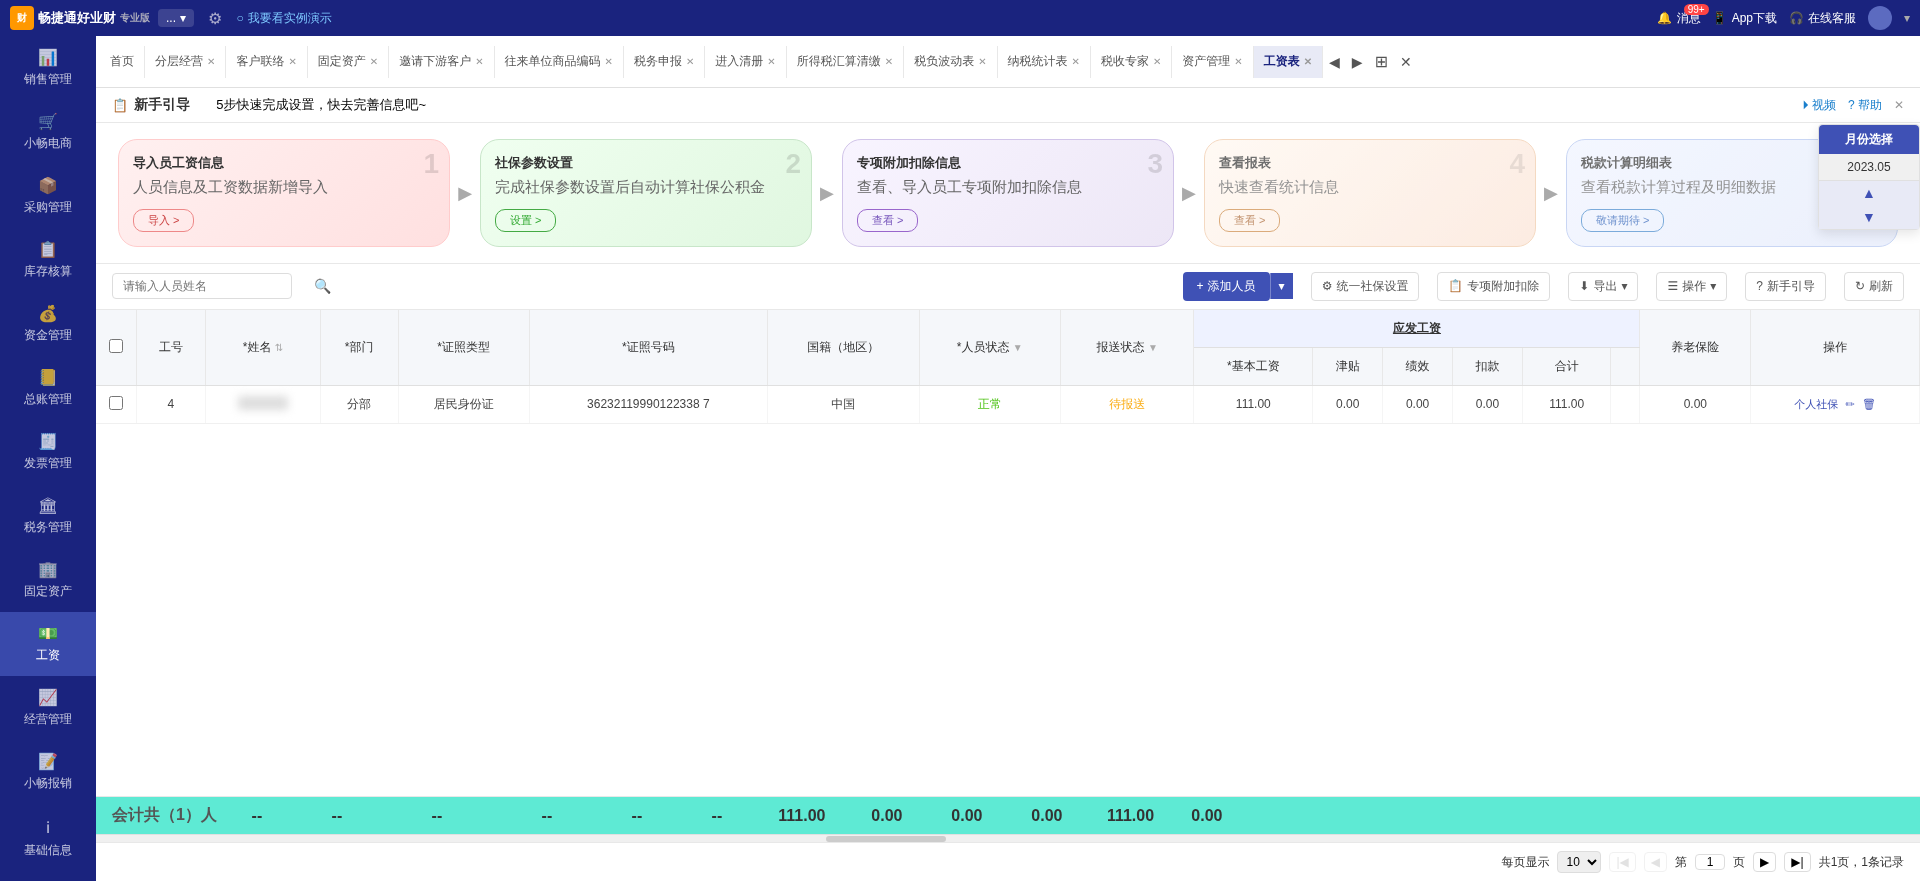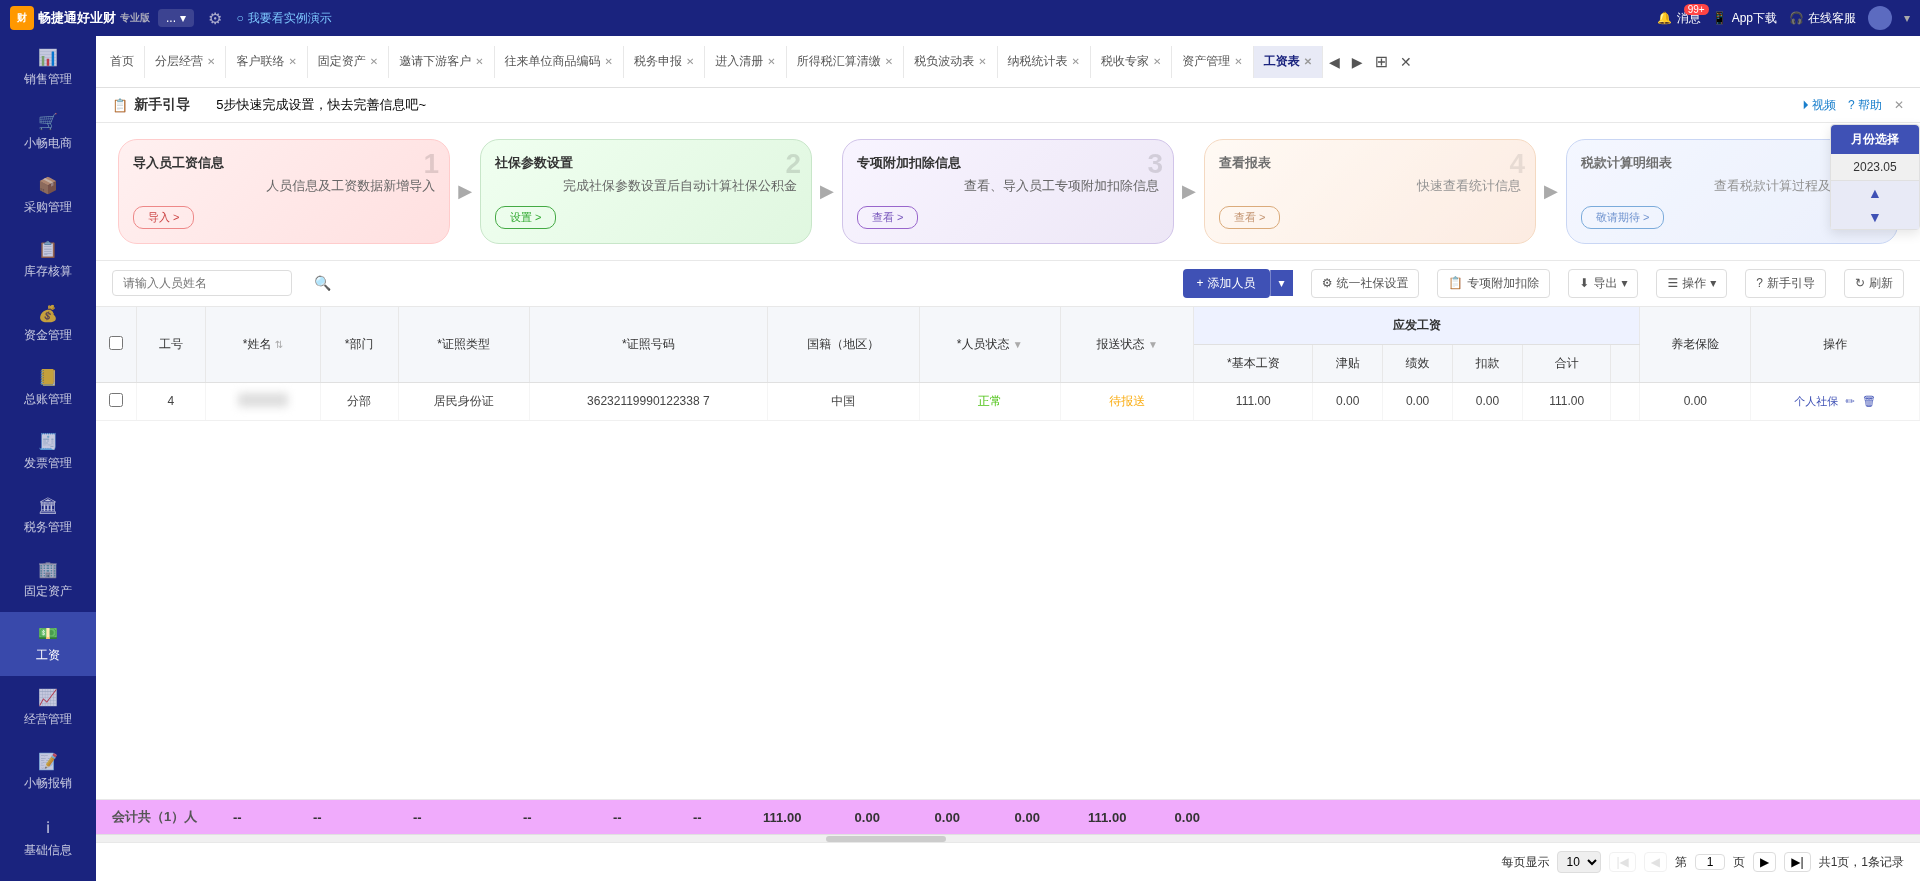--- a/index.html
+++ b/index.html
@@ -47,21 +47,21 @@
 
     
     .steps-container { display: flex; align-items: stretch; padding: 16px; background: #fff; border-bottom: 1px solid #e8e8e8; gap: 0; flex-shrink: 0; }
     .step-card { flex: 1; border-radius: 19px; padding: 14px; position: relative; margin: 0 6px; }
     .step-card-1 { background: linear-gradient(135deg, #fff0f0, #ffe0e0); border: 1px solid #ffcccc; }
     .step-card-2 { background: linear-gradient(135deg, #f0fff0, #e0f7e0); border: 1px solid #c8e6c9; }
     .step-card-3 { background: linear-gradient(135deg, #f8f4ff, #ede7f6); border: 1px solid #d1c4e9; }
     .step-card-4 { background: linear-gradient(135deg, #fff8f0, #fce4d6); border: 1px solid #f0c9a8; opacity: 0.7; }
     .step-card-5 { background: linear-gradient(135deg, #f0f4ff, #e3eafc); border: 1px solid #b3c6f0; opacity: 0.7; }
     .step-title { font-size: 13px; font-weight: bold; color: #333; margin-bottom: 4px; }
-    .step-desc { font-size: 13px; color: #666; line-height: 1.5; margin-bottom: 10px; text-align: right; }
+    .step-desc { font-size: 15px; color: #666; line-height: 1.5; margin-bottom: 10px; }
     .step-btn { display: inline-block; padding: 3px 14px; border-radius: 10px; font-size: 11px; cursor: pointer; border: 1px solid; }
     .step-btn-red { border-color: #e88; color: #c44; background: transparent; }
     .step-btn-green { border-color: #4a4; color: #3a3; background: transparent; }
     .step-btn-purple { border-color: #9966cc; color: #7755bb; background: transparent; }
     .step-btn-orange { border-color: #cc8844; color: #aa6633; background: transparent; }
     .step-btn-blue { border-color: #4488cc; color: #3366bb; background: transparent; }
     .step-arrow { display: flex; align-items: center; color: #aaa; font-size: 18px; padding: 0 2px; align-self: center; }
 
     
     .toolbar { display: flex; align-items: center; padding: 8px 16px; background: #fff; border-bottom: 1px solid #e8e8e8; gap: 18px; flex-shrink: 0; }
@@ -71,44 +71,44 @@
     .add-btn-dropdown { background: #3f51b5; color: white; border: none; border-left: 1px solid rgba(255,255,255,0.3); padding: 6px 8px; cursor: pointer; font-size: 12px; }
     .toolbar-spacer { flex: 1; }
     .toolbar-action-btn { background: none; border: 1px solid #ddd; border-radius: 4px; padding: 5px 10px; font-size: 12px; cursor: pointer; color: #555; display: flex; align-items: center; gap: 4px; white-space: nowrap; }
 
     
     .table-container { flex: 1; overflow: auto; background: #fff; margin: 0; }
     table { width: 100%; border-collapse: collapse; font-size: 12px; min-width: 1400px; }
     thead { background: #f5f7fa; position: sticky; top: 0; z-index: 10; }
     thead tr th { padding: 10px 8px; text-align: center; border-bottom: 1px solid #e0e0e0; border-right: 1px solid #e8e8e8; font-weight: 500; color: #333; white-space: nowrap; }
     tbody tr td { padding: 10px 8px; text-align: center; border-bottom: 1px solid #f0f0f0; border-right: 1px solid #f5f5f5; color: #444; }
-    .th-group { background: #eef2ff; font-weight: bold; }
+    .th-group { background: #eef2ff; font-weight: bold; text-decoration: underline; }
     .checkbox-cell { width: 40px; }
     .check-box { width: 14px; height: 14px; border: 1px solid #ccc; border-radius: 2px; cursor: pointer; }
     .sort-icon { color: #aaa; font-size: 10px; }
     .filter-icon { color: #aaa; font-size: 10px; }
     .status-normal { color: #52c41a; }
     .status-pending { color: #faad14; }
     .action-link { color: #3f51b5; cursor: pointer; font-size: 11px; }
     .blurred-text { filter: blur(4px); background: #ddd; border-radius: 2px; display: inline-block; min-width: 50px; height: 14px; }
 
     
-    .table-footer { display: flex; align-items: center; padding: 8px 16px; background: #f0abfc; border-top: 1px solid #e8e8e8; font-size: 13px; color: #555; flex-shrink: 0; }
+    .table-footer { display: flex; align-items: center; padding: 8px 16px; background: #5eead4; border-top: 1px solid #e8e8e8; font-size: 16px; color: #555; flex-shrink: 0; }
     .footer-total { font-weight: bold; }
     .footer-values { display: flex; gap: 0; }
     .footer-cell { padding: 0 20px; text-align: center; font-weight: bold; color: #333; }
 
     
     .pagination-bar { display: flex; align-items: center; justify-content: flex-end; padding: 8px 16px; background: #fff; border-top: 1px solid #e8e8e8; font-size: 12px; gap: 8px; flex-shrink: 0; }
     .page-size-select { border: 1px solid #ddd; border-radius: 4px; padding: 2px 4px; font-size: 12px; }
     .page-nav-btn { border: 1px solid #ddd; border-radius: 4px; padding: 2px 6px; cursor: pointer; background: white; font-size: 12px; }
     .page-nav-btn:disabled { opacity: 0.4; cursor: default; }
 
     
-    .month-panel { position: absolute; right: 0; top: 36px; width: 90px; background: #fff; border: 1px solid #e0e0e0; border-radius: 4px; z-index: 100; box-shadow: 0 4px 12px rgba(0,0,0,0.1); }
+    .month-panel { position: absolute; right: 0; top: 36px; width: 102px; background: #fff; border: 1px solid #e0e0e0; border-radius: 4px; z-index: 100; box-shadow: 0 4px 12px rgba(0,0,0,0.1); }
     .month-panel-header { background: #3f51b5; color: white; text-align: center; padding: 6px; font-size: 12px; font-weight: bold; border-radius: 4px 4px 0 0; }
     .month-panel-nav { display: flex; align-items: center; justify-content: center; gap: 4px; padding: 4px; background: #e8eaf6; }
     .month-nav-btn { cursor: pointer; color: #3f51b5; font-size: 14px; padding: 0 4px; }
     .month-list { padding: 4px 0; }
     .month-item { padding: 5px 12px; text-align: center; cursor: pointer; font-size: 12px; color: #444; }
     .month-item.active { background: #3f51b5; color: white; border-radius: 4px; margin: 0 4px; }
     .month-item.current-year { font-weight: bold; }
 
     
     .scroll-indicator { height: 8px; background: #f0f0f0; border-top: 1px solid #e0e0e0; display: flex; align-items: center; padding: 0 40%; flex-shrink: 0; }

